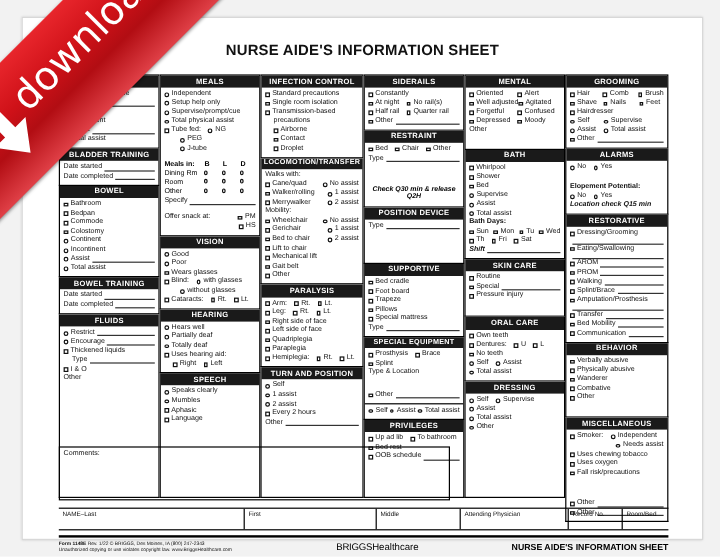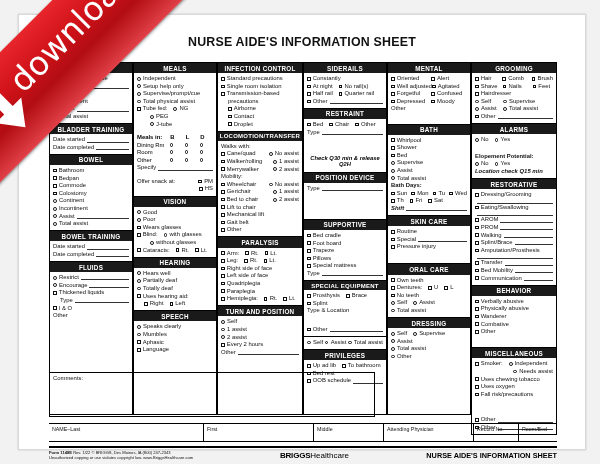--- a/index.html
+++ b/index.html
@@ -75,21 +75,21 @@
   .nb1{width:155px;} .nb2{width:110px;} .nb3{width:70px;} .nb4{width:90px;} .nb5{width:45px;} .nb6{flex:1;}
 
   .footbar {
     position:absolute; left:30px; top:431px; width:508px;
     border-top:2px solid #000; padding-top:2px;
     display:flex; align-items:flex-start;
   }
   .formno { font-size:4.1px; line-height:5px; color:#111; width:195px; }
   .formno .b { font-weight:bold; }
   .brand { flex:1; text-align:center; font-size:8px; position:relative; top:1px; }
-  .brand .bg { font-weight:bold; letter-spacing:-.2px;padding-left:13px; }
+  .brand .bg { font-weight:normal; letter-spacing:-.2px;padding-left:13px; }
   .brand .hc { font-weight:normal; }
   .foottitle { width:185px; text-align:right; font-size:7.3px; font-weight:bold; position:relative; top:1px; }
 
   
   .wm {
     position:absolute; left:120px; top:95px; width:390px; height:300px;
     pointer-events:none; opacity:.3;
   }
 
   

